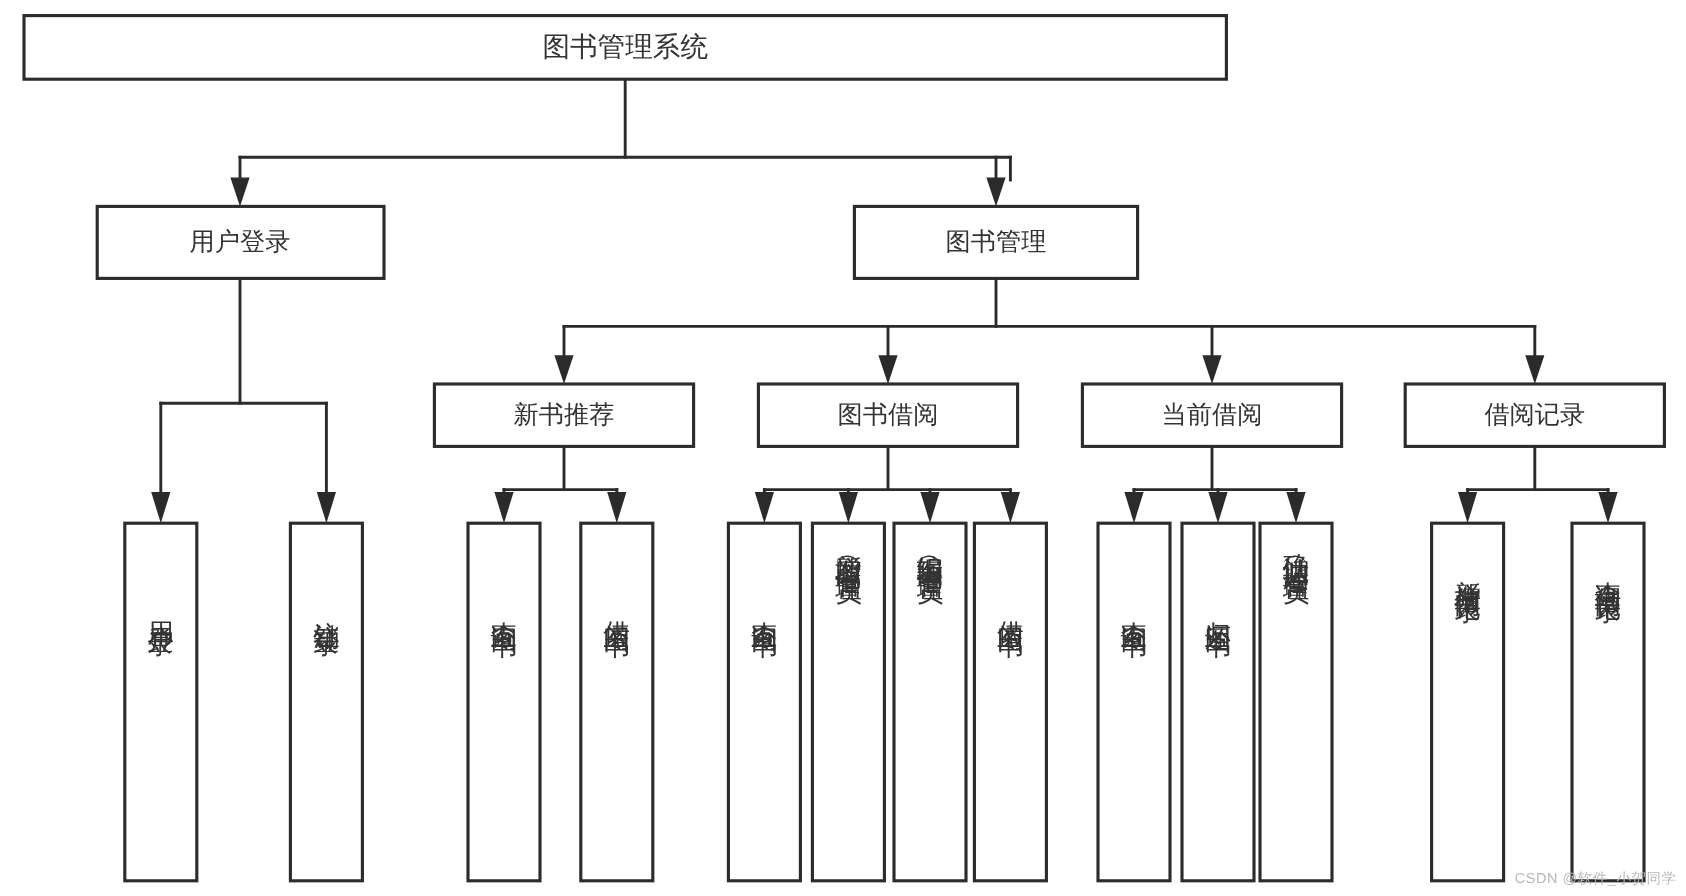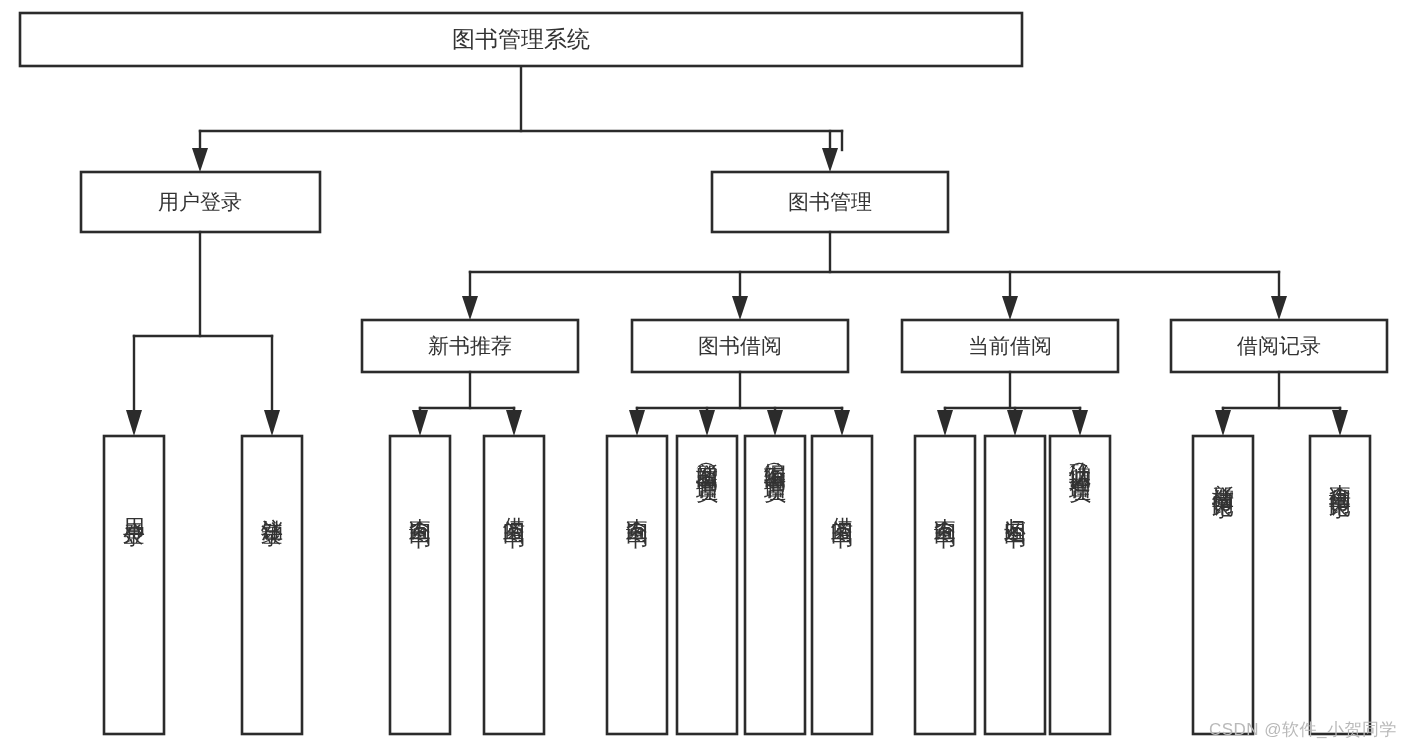--- a/index.html
+++ b/index.html
@@ -68,21 +68,21 @@
     color: #333333;
     letter-spacing: 3px;
     line-height: 1;
     white-space: nowrap;
   }
   .watermark {
     position: absolute;
     right: 8px;
     bottom: 6px;
     font-family: "Liberation Sans", "DejaVu Sans", sans-serif;
-    font-size: 17px;
+    font-size: 12px;
     color: #b9b9b9;
     letter-spacing: 0.5px;
     white-space: nowrap;
   }
 </style>
 </head>
 <body>
 
 <div id="diagram-root">
 

